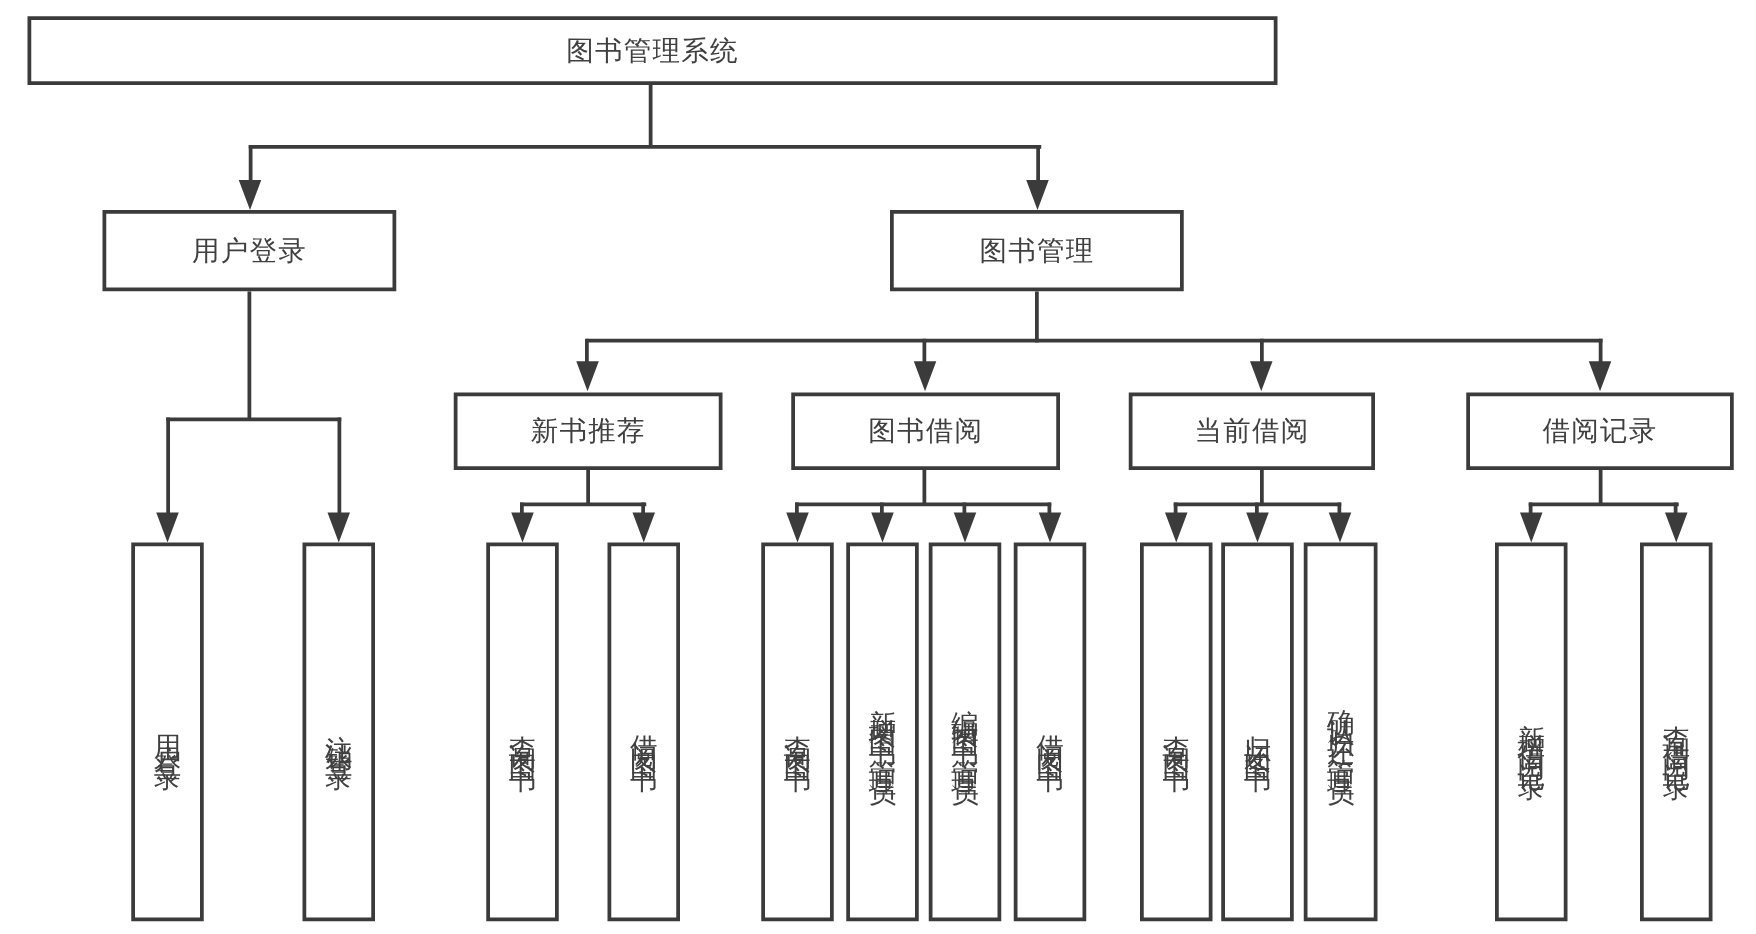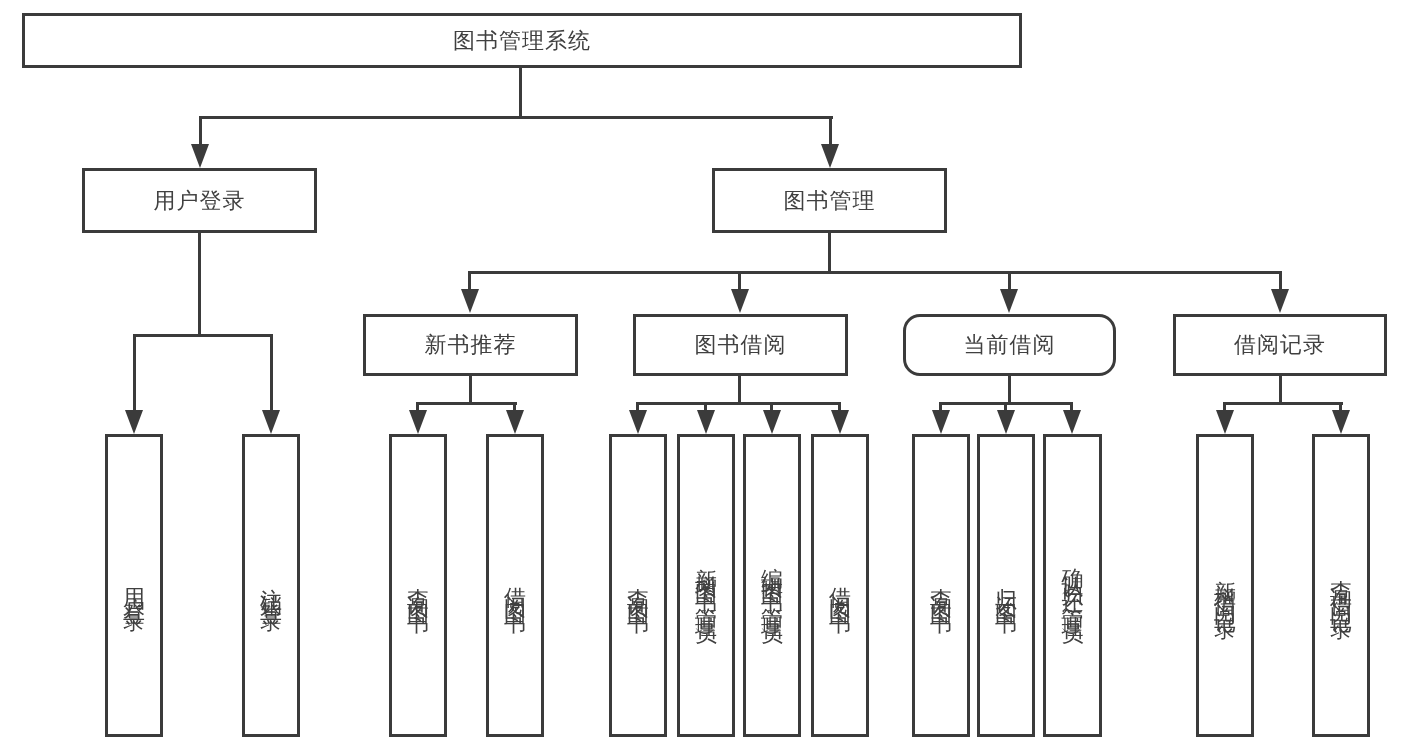--- a/index.html
+++ b/index.html
@@ -131,21 +131,21 @@
   <div class="node" style="left:712px;top:168px;width:235px;height:65px;">
     <span>图书管理</span>
   </div>
 
   <div class="node" style="left:363px;top:314px;width:215px;height:62px;">
     <span>新书推荐</span>
   </div>
   <div class="node" style="left:633px;top:314px;width:215px;height:62px;">
     <span>图书借阅</span>
   </div>
-  <div class="node" style="left:903px;top:314px;width:213px;height:62px;border-radius:17px;">
+  <div class="node" style="left:903px;top:314px;width:197px;height:62px;">
     <span>当前借阅</span>
   </div>
   <div class="node" style="left:1173px;top:314px;width:214px;height:62px;">
     <span>借阅记录</span>
   </div>
 
   <div class="node leaf" style="left:105px;top:434px;width:58px;height:303px;">
     <span>用户登录</span>
   </div>
   <div class="node leaf" style="left:242px;top:434px;width:58px;height:303px;">

